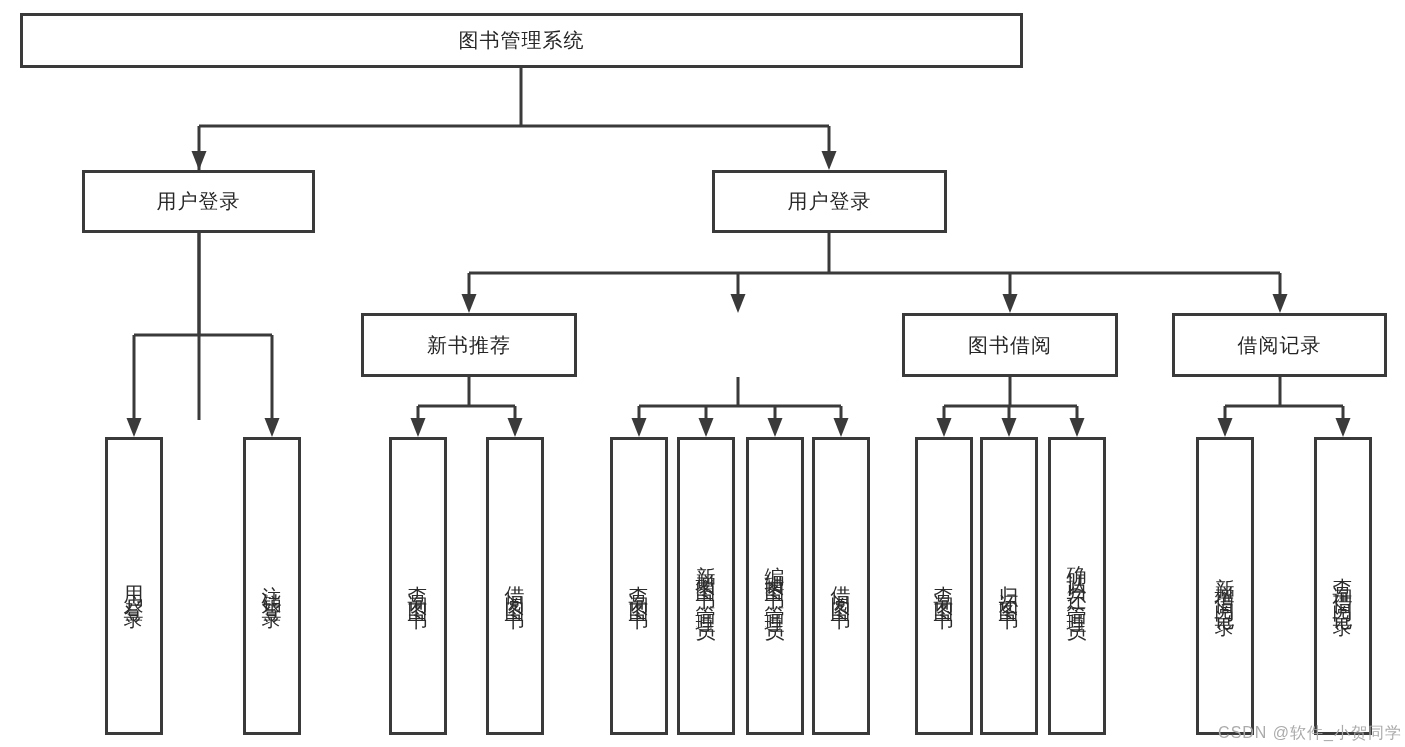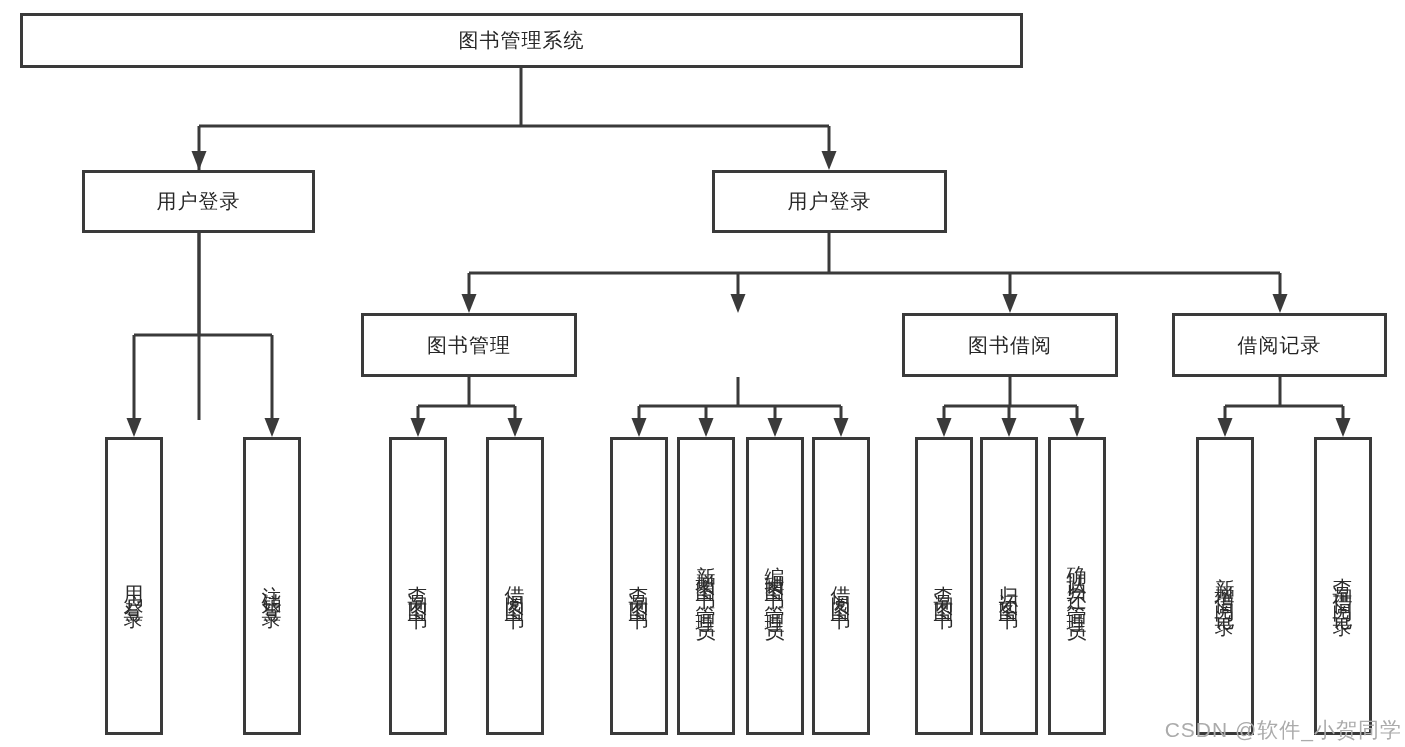--- a/index.html
+++ b/index.html
@@ -70,21 +70,21 @@
   .lf-g4-0 { left: 915px; }
   .lf-g4-1 { left: 980px; }
   .lf-g4-2 { left: 1048px; }
   .lf-g5-0 { left: 1196px; }
   .lf-g5-1 { left: 1314px; }
 
   .watermark {
     position: absolute;
     right: 3px;
     bottom: 3px;
-    font-size: 21px;
+    font-size: 16px;
     color: #ababab;
     letter-spacing: 1px;
     z-index: 5;
     white-space: nowrap;
   }
 </style>
 </head>
 <body>
 
 <div class="stage">
@@ -120,21 +120,21 @@
       <polygon points="1217.5,418 1232.5,418 1225,437"></polygon>
       <polygon points="1335.5,418 1350.5,418 1343,437"></polygon>
     </g>
   </svg>
 
   <div class="box hbox n-root">图书管理系统</div>
 
   <div class="box hbox n-user-login">用户登录</div>
   <div class="box hbox n-book-mgmt">用户登录</div>
 
-  <div class="box hbox n-l2-0">图书管理</div>
+  <div class="box hbox n-l2-0">新书推荐</div>
   <div class="box hbox n-l2-2">图书借阅</div>
   <div class="box hbox n-l2-3">借阅记录</div>
 
   <div class="box vbox leaf lf-g1-0">
     <span>用户登录</span>
   </div>
   <div class="box vbox leaf lf-g1-1">
     <span>注销登录</span>
   </div>
 

